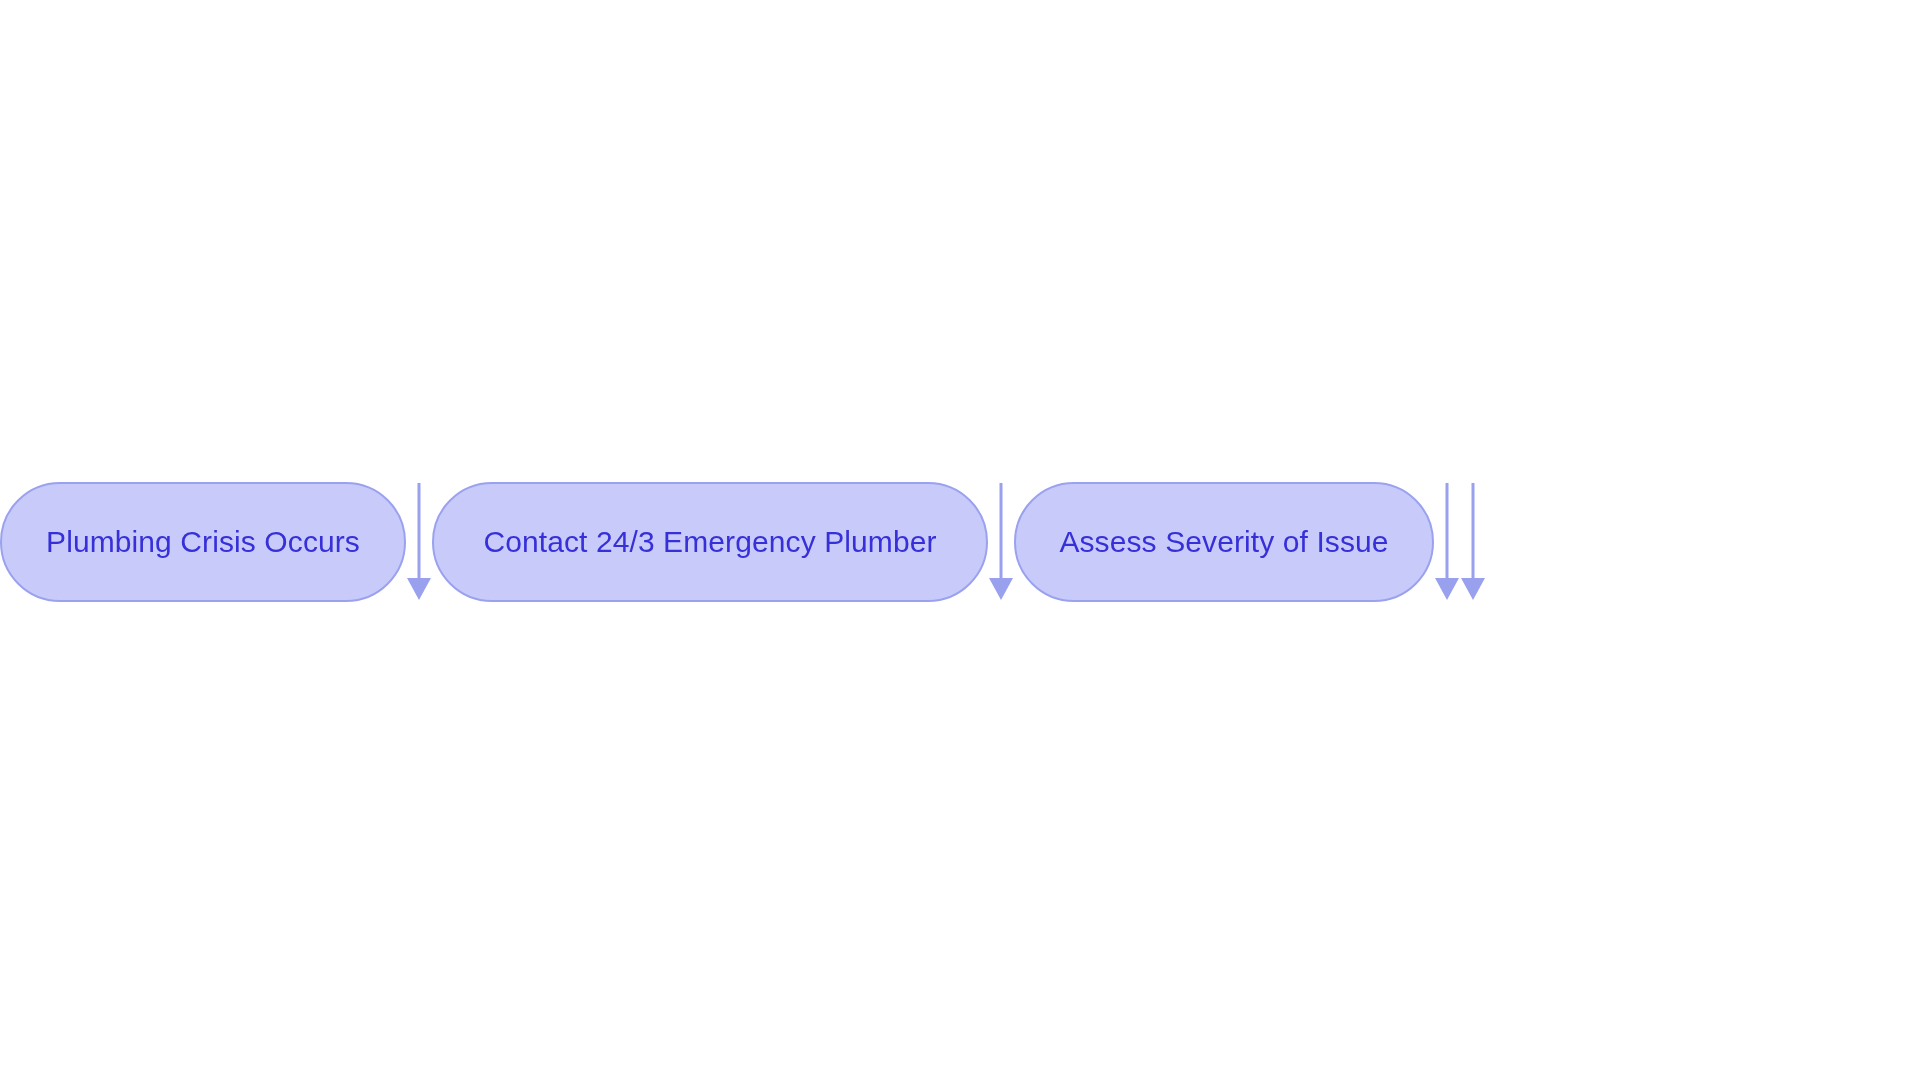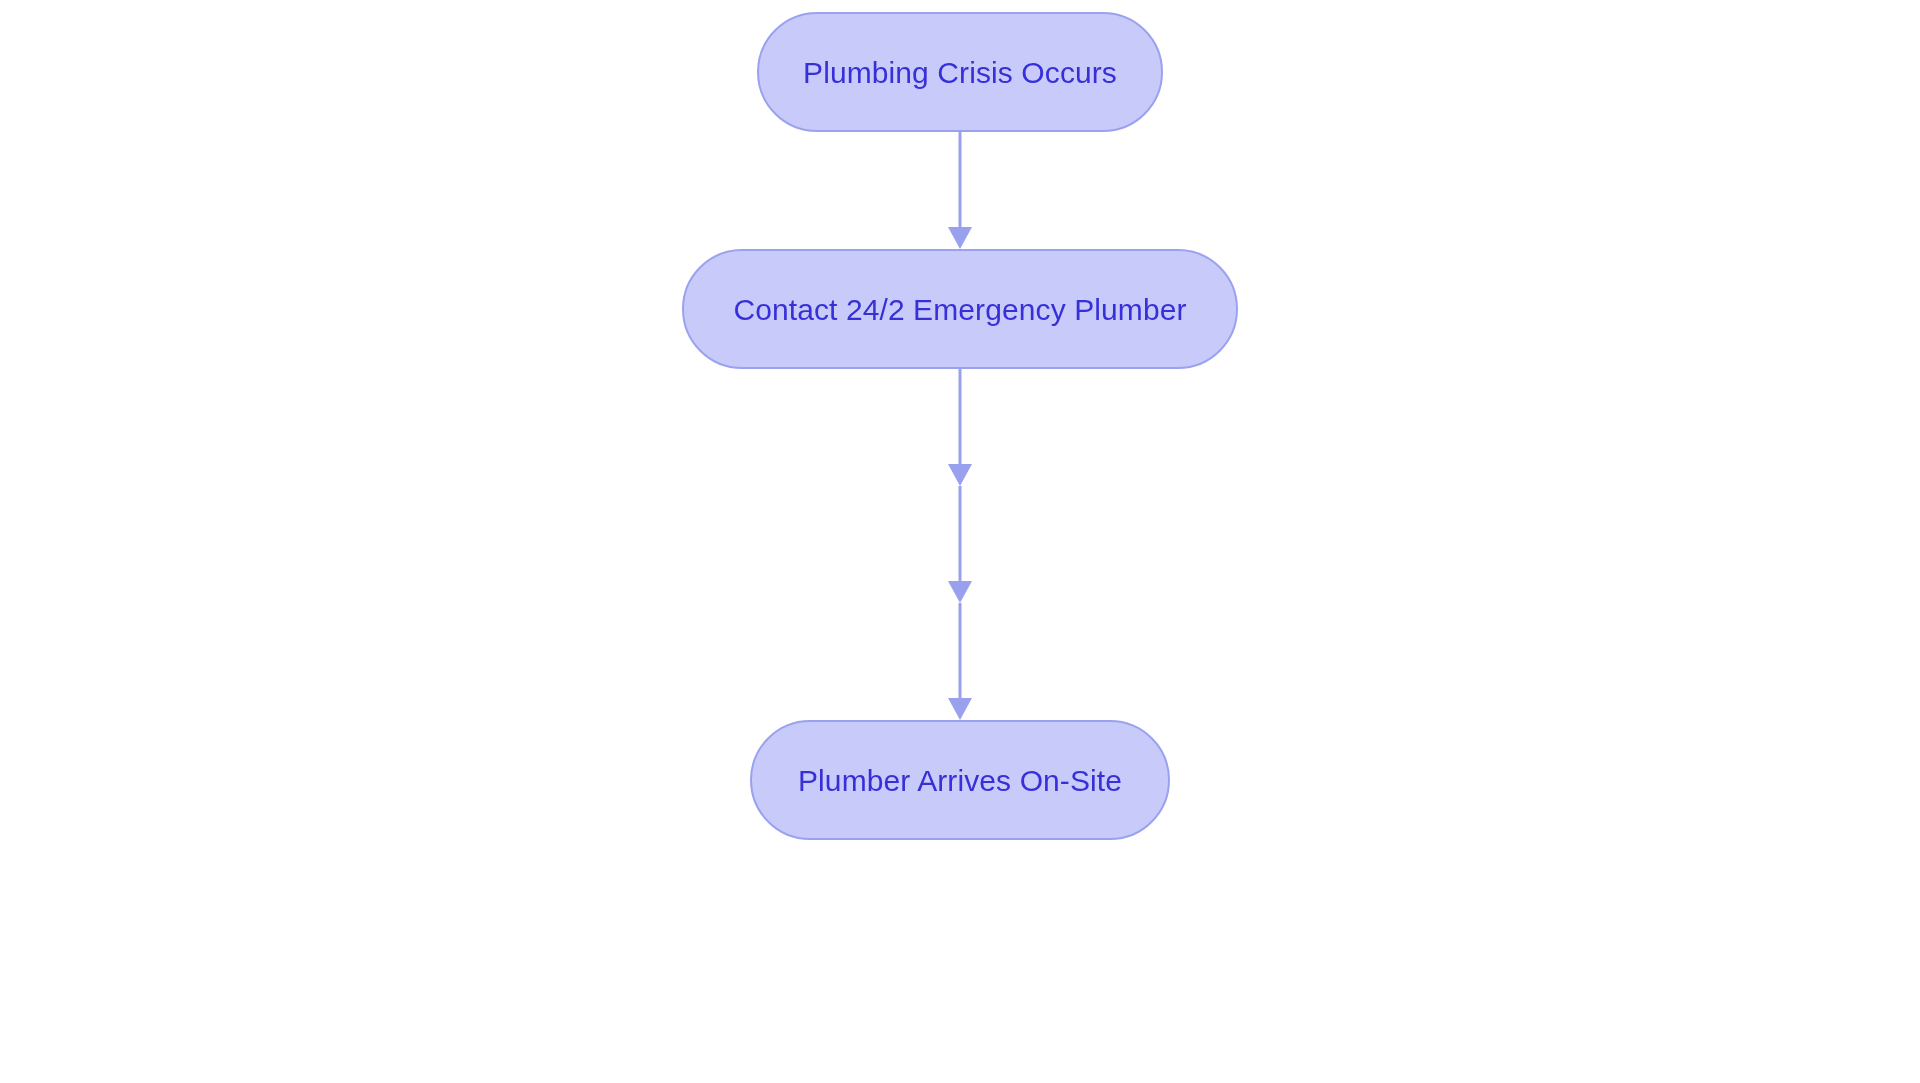--- a/index.html
+++ b/index.html
@@ -21,21 +21,21 @@
     background: #ffffff;
   }
 
   .flow-column {
     position: absolute;
     left: 0;
     top: 0;
     width: 1920px;
     height: 1083px;
     display: flex;
-    flex-direction: column;
+    flex-direction: row;
     align-items: center;
     justify-content: flex-start;
   }
 
   .node {
     box-sizing: border-box;
     height: 120px;
     border-radius: 60px;
     background: #c8cbfa;
     border: 2px solid #9aa2f0;
@@ -101,38 +101,38 @@
     <div class="node" style="width:406px">
       <span class="node-label">Plumbing Crisis Occurs</span>
     </div>
 
     <div class="connector">
       <div class="stem"></div>
       <div class="head"></div>
     </div>
 
     <div class="node" style="width:556px">
-      <span class="node-label">Contact 24/2 Emergency Plumber</span>
+      <span class="node-label">Contact 24/3 Emergency Plumber</span>
+    </div>
+
+    <div class="connector">
+      <div class="stem"></div>
+      <div class="head"></div>
+    </div>
+
+    <div class="node" style="width:420px">
+      <span class="node-label">Assess Severity of Issue</span>
     </div>
 
     <div class="connector">
       <div class="stem"></div>
       <div class="head"></div>
     </div>
 
 
     <div class="connector">
       <div class="stem"></div>
       <div class="head"></div>
     </div>
 
 
-    <div class="connector">
-      <div class="stem"></div>
-      <div class="head"></div>
-    </div>
-
-    <div class="node" style="width:420px">
-      <span class="node-label">Plumber Arrives On-Site</span>
-    </div>
-
   </div>
 </div>
 
 </body></html>

